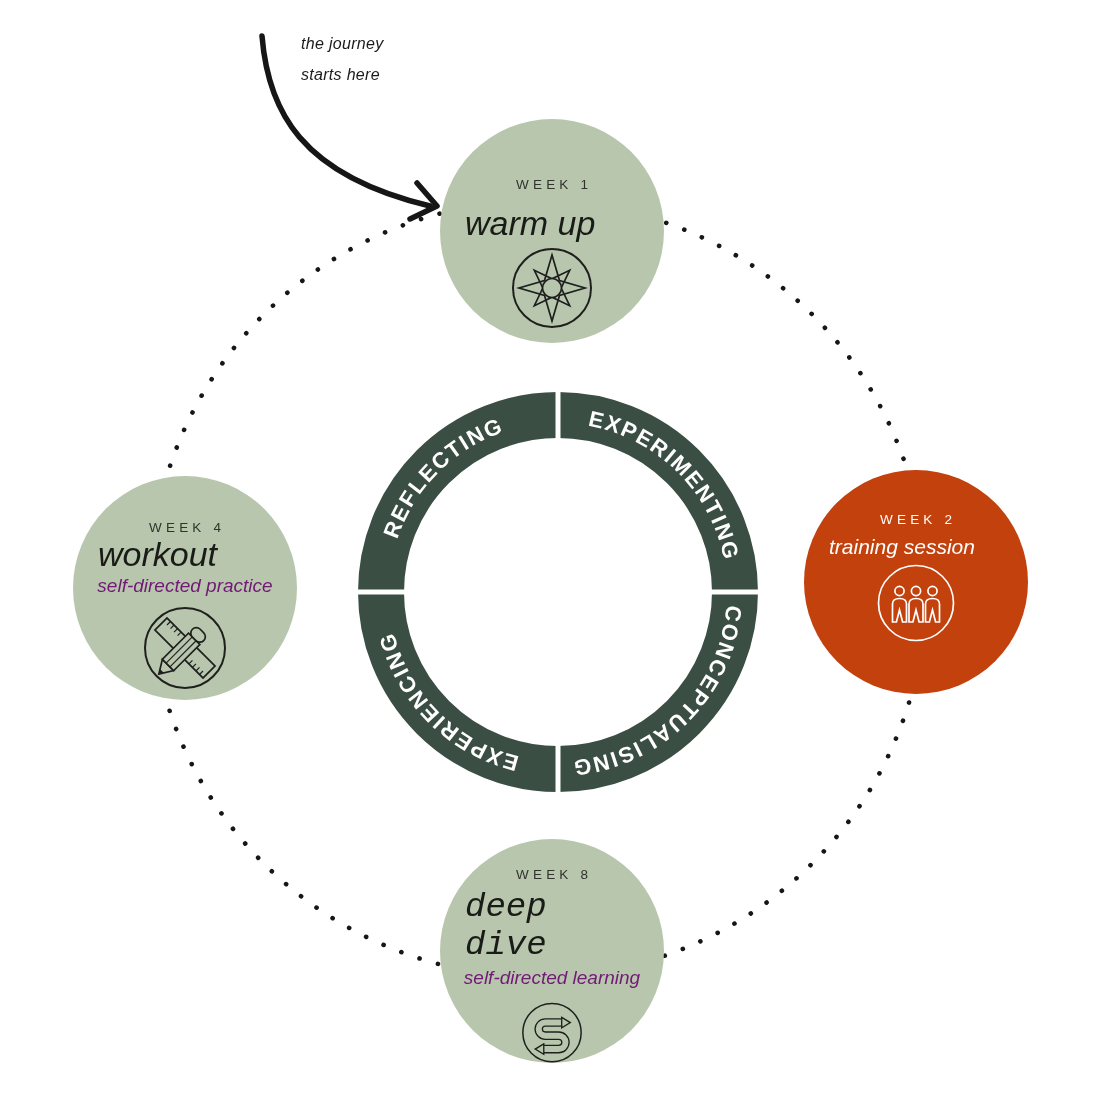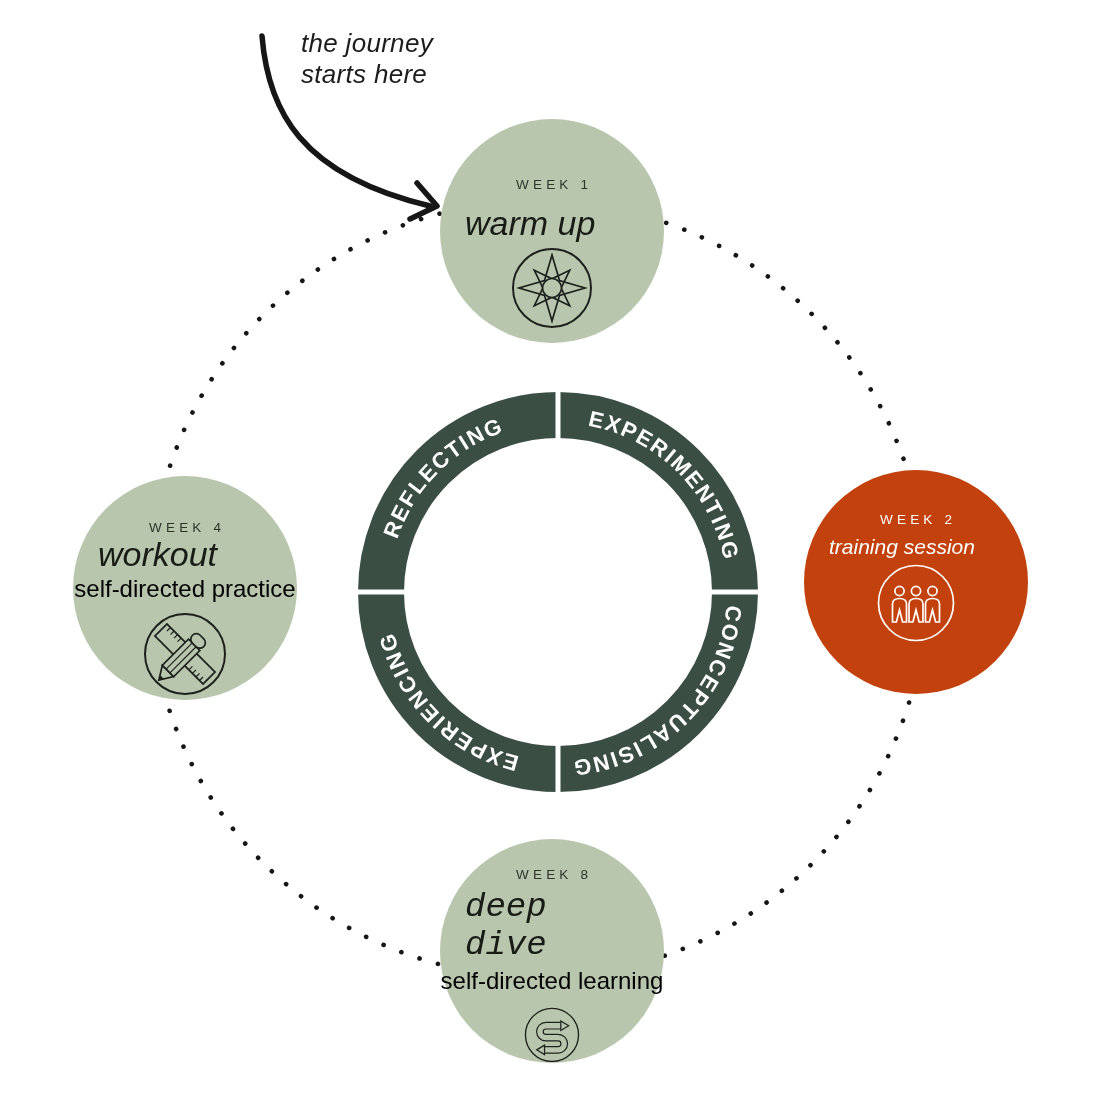--- a/index.html
+++ b/index.html
@@ -3,38 +3,38 @@
 <meta charset="utf-8">
 <style>
   html,body{margin:0;padding:0;background:#ffffff;}
   .canvas{
     position:relative;width:1106px;height:1104px;background:#ffffff;overflow:hidden;
     font-family:"Liberation Sans", sans-serif;color:#161616;
   }
   .base-svg{position:absolute;left:0;top:0;}
   .annotation{
     position:absolute;left:301px;top:28px;
-    font-style:italic;font-size:26px;line-height:31px;letter-spacing:.3px;color:#1c1c1c;
+    font-style:italic;font-size:16px;line-height:31px;letter-spacing:.3px;color:#1c1c1c;
   }
   .week{
     position:absolute;width:224px;height:224px;border-radius:50%;
     background:#b9c6ae;display:flex;flex-direction:column;align-items:center;
     box-sizing:border-box;
   }
   .week.dark{background:#c2410c;color:#ffffff;}
   .week-label{
     font-size:13.5px;letter-spacing:4.2px;color:#30342d;white-space:nowrap;text-indent:4.2px;
   }
   .week.dark .week-label{color:#ffffff;}
   .week-title{
     font-style:italic;font-size:34px;line-height:1.13;color:#191b17;width:174px;
   }
   .week.dark .week-title{color:#ffffff;font-size:21px;}
   .week-subtitle{
-    font-size:24px;line-height:1.1;color:#000000;white-space:nowrap;
+    font-style:italic;font-size:19px;line-height:1.1;color:#701a75;white-space:nowrap;
   }
   .w1{left:440px;top:119px;padding-top:58px;}
   .w1 .week-title{margin-top:12px;}
   .w1 .icon{margin-top:5px;}
   .w2{left:804px;top:470px;padding-top:42px;}
   .w2 .week-title{margin-top:8px;}
   .w2 .icon{margin-top:5px;}
   .w3{left:440px;top:839px;padding-top:28px;}
   .w3 .week-title{margin-top:6px;font-family:Liberation Mono, monospace;}
   .w3 .week-subtitle{margin-top:3px;}

